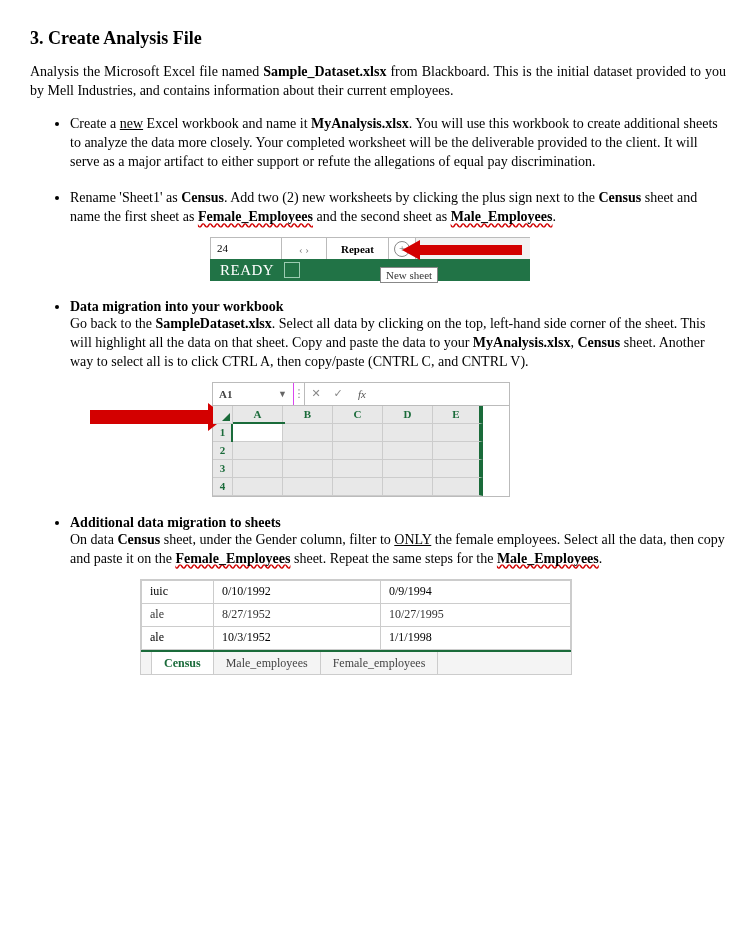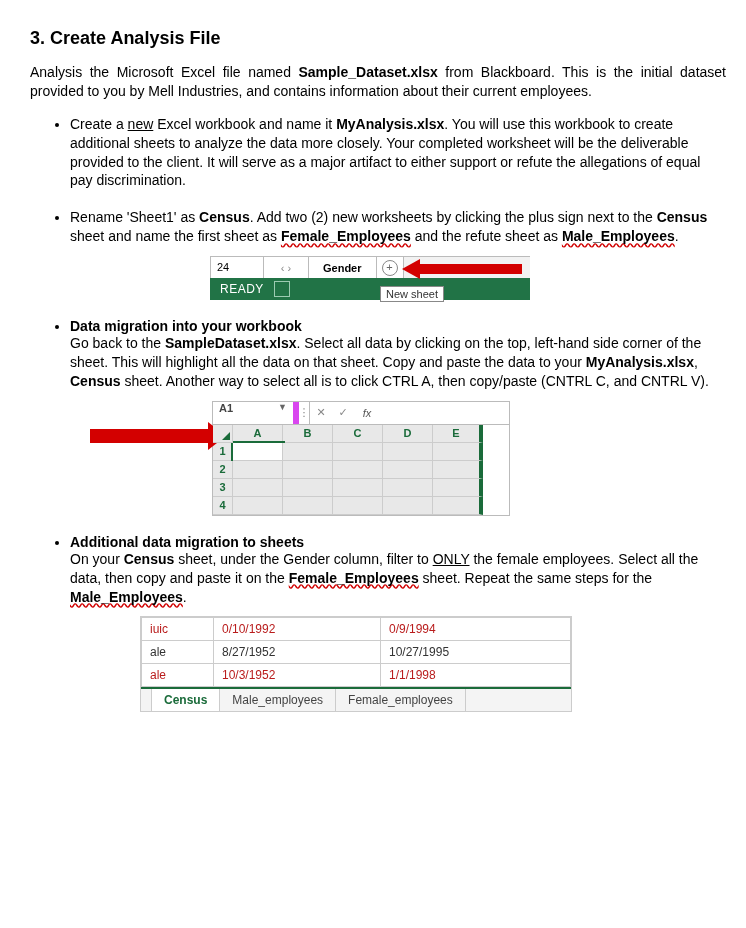--- a/index.html
+++ b/index.html
@@ -5,20 +5,21 @@
   body {
     margin: 0;
     background: #fff;
     font-family: Arial, Helvetica, sans-serif;
     font-size: 14px;
     color: #000;
     width: 746px;
   }
   .page {
     padding: 28px 20px 28px 30px;
+    font-family: Liberation Serif, serif;
   }
   h2 {
     font-size: 18px;
     font-weight: bold;
     margin: 0 0 10px 0;
   }
   .intro {
     text-align: justify;
     line-height: 1.35;
     margin-bottom: 14px;
@@ -53,21 +54,21 @@
     position: relative;
     font-size: 11px;
   }
   .fig1-toprow {
     display: flex;
     height: 22px;
     align-items: stretch;
     background: #fff;
   }
   .fig1-cell24 {
-    width: 54px;
+    width: 72px;
     border: 1px solid #bbb;
     border-bottom: none;
     padding: 2px 6px;
     line-height: 16px;
     box-sizing: border-box;
   }
   .fig1-navs {
     width: 44px;
     display:flex;
     align-items:center;
@@ -103,21 +104,21 @@
   }
   .fig1-statusbar {
     height: 22px;
     background: #217346;
     display:flex;
     align-items:center;
     padding-left: 10px;
     color:#fff;
     position:relative;
   }
-  .fig1-ready { font-size:12px; letter-spacing:.5px;}
+  .fig1-ready { font-size:15px; letter-spacing:.5px;}
   .fig1-icon {
     width:14px;height:14px;margin-left:10px;
     border:1px solid #9ccbb2;
   }
   .fig1-tooltip {
     position:absolute;
     bottom: -2px;
     left: 170px;
     background:#fff;
     border:1px solid #888;
@@ -173,22 +174,22 @@
   .fig2 {
     margin-left: 122px;
     border:1px solid #bbb;
     background:#fff;
   }
   .fig2-fxrow {
     display:flex; height:22px; border-bottom:1px solid #bbb;
     align-items:stretch;
   }
   .fig2-a1box {
-    width:68px; display:flex; padding:0 6px;
-    border-right:6px solid #d946ef; font-weight:bold; color:#444;
+    width:68px; display:flex; align-items:center; padding:0 6px;
+    border-right:1px solid #d946ef; font-weight:bold; color:#444;
   }
   .fig2-a1arrow { margin-left:auto; font-size:9px; color:#666;}
   .fig2-sep { width:10px; border-right:1px solid #bbb; display:flex;align-items:center;justify-content:center;color:#888;}
   .fig2-btn { width:22px; display:flex;align-items:center;justify-content:center;color:#888;border-right:0;}
   .fig2-fx { width:26px; font-style:italic; display:flex;align-items:center;justify-content:center;color:#555;text-align:right;}
   .fig2-grid {
     display:grid;
     grid-template-columns: 20px repeat(5, 50px);
     grid-auto-rows: 18px;
   }
@@ -229,21 +230,21 @@
   }
   .fig3 table { border-collapse: collapse; width:100%; }
   .fig3 td {
     border:1px solid #ccc;
     padding:2px 8px;
     height:18px;
     color:#333;
     overflow:hidden;
     white-space:nowrap;
   }
-  .fig3 .cut td { color:#b91c1c; }
+  .fig3 .cut td { color:#000000; }
   .fig3-tabs {
     display:flex;
     height:22px;
     border-top:2px solid #1a6b3a;
     background:#f4f4f4;
   }
   .fig3-tabs .sp { width:10px; border-right:1px solid #ccc; }
   .fig3-tabs .tab {
     padding: 2px 12px;
     border-right:1px solid #ccc;
@@ -266,29 +267,29 @@
   <ul class="steps">
 
     <li>
       <span class="step-body">
         <span>Create a </span><span class="underline">new</span><span> Excel workbook and name it </span><b>MyAnalysis.xlsx</b><span>.  You will use this workbook to create additional sheets to analyze the data more closely.  Your completed worksheet will be the deliverable provided to the client.  It will serve as a major artifact to either support or refute the allegations of equal pay discrimination.</span>
       </span>
     </li>
 
     <li>
       <span class="step-body">
-        <span>Rename 'Sheet1' as </span><b>Census</b><span>.  Add two (2) new worksheets by clicking the plus sign next to the </span><b>Census</b><span> sheet and name the first sheet as </span><span class="squiggle">Female_Employees</span><span> and the refute sheet as </span><span class="squiggle">Male_Employees</span><span>.</span>
+        <span>Rename 'Sheet1' as </span><b>Census</b><span>.  Add two (2) new worksheets by clicking the plus sign next to the </span><b>Census</b><span> sheet and name the first sheet as </span><span class="squiggle">Female_Employees</span><span> and the second sheet as </span><span class="squiggle">Male_Employees</span><span>.</span>
       </span>
 
       
       <div class="fig1">
         <div class="fig1-toprow">
           <div class="fig1-cell24">24</div>
           <div class="fig1-navs">‹ ›</div>
-          <div class="fig1-tab">Gender</div>
+          <div class="fig1-tab">Repeat</div>
           <div class="fig1-plus">
             <div class="fig1-plus-circle">+</div>
           </div>
           <div class="fig1-rest"></div>
         </div>
         <div class="fig1-statusbar">
           <span class="fig1-ready">READY</span>
           <span class="fig1-icon"></span>
         </div>
         <div class="fig1-tooltip">New sheet</div>
@@ -359,21 +360,21 @@
               <div class="cell"></div>
               <div class="cell lastcol"></div>
           </div>
         </div>
       </div>
     </li>
 
     <li>
       <span class="step-title">Additional data migration to sheets</span>
       <span class="step-body">
-        <span>On your </span><b>Census</b><span> sheet, under the Gender column, filter to </span><span class="underline">ONLY</span><span> the female employees.  Select all the data, then copy and paste it on the </span><span class="squiggle">Female_Employees</span><span> sheet. Repeat the same steps for the </span><span class="squiggle">Male_Employees</span><span>.</span>
+        <span>On data </span><b>Census</b><span> sheet, under the Gender column, filter to </span><span class="underline">ONLY</span><span> the female employees.  Select all the data, then copy and paste it on the </span><span class="squiggle">Female_Employees</span><span> sheet. Repeat the same steps for the </span><span class="squiggle">Male_Employees</span><span>.</span>
       </span>
 
       
       <div class="fig3">
         <table>
           <tbody>
               <tr class="cut">
             <td style="width:55px">iuic</td>
             <td style="width:150px">0/10/1992</td>
             <td>0/9/1994</td>

